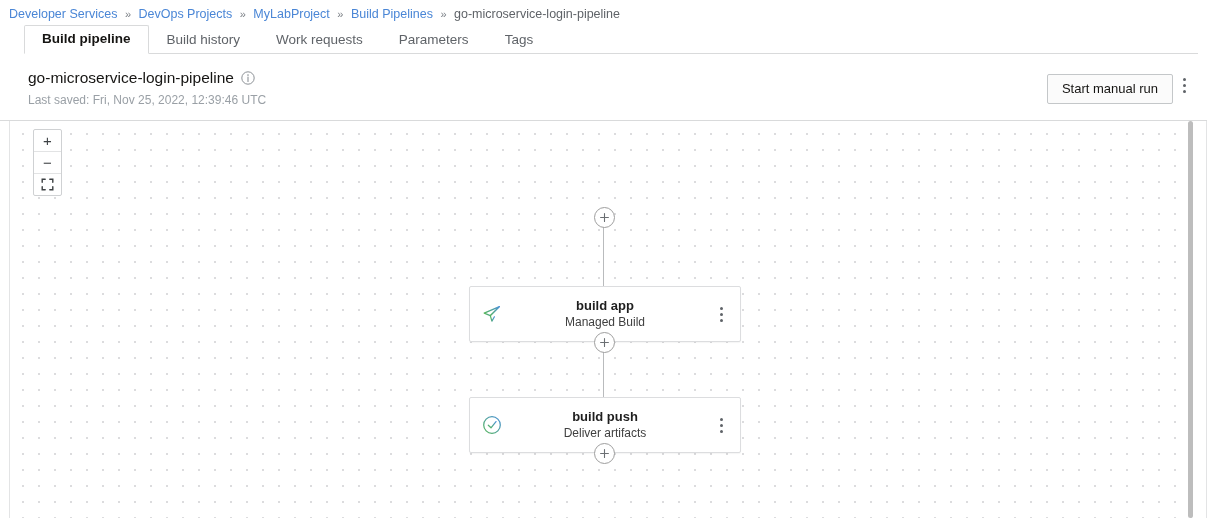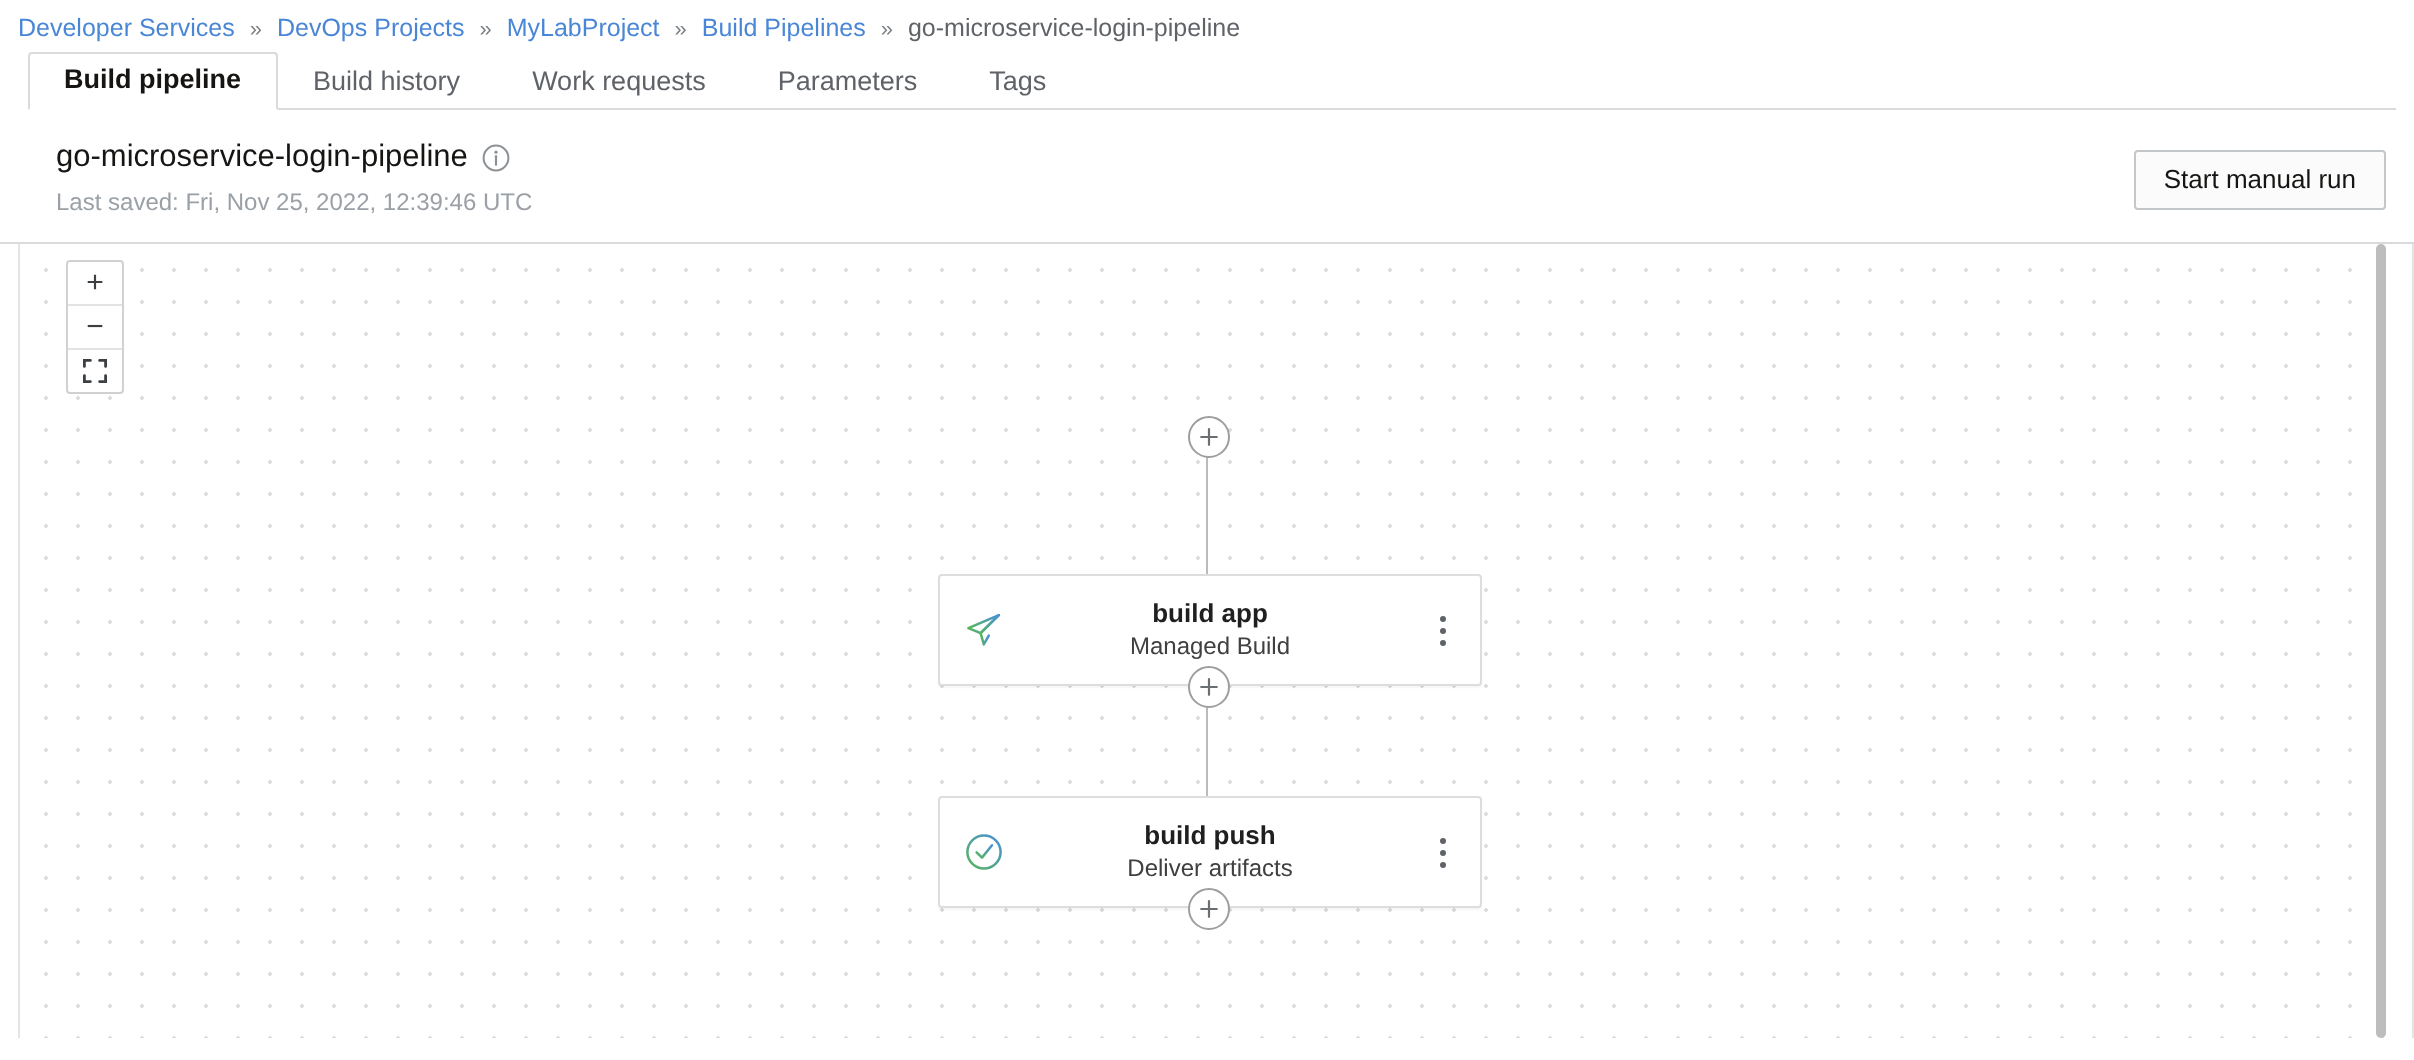--- a/index.html
+++ b/index.html
@@ -34,21 +34,21 @@
     color: #7a7f85;
     padding: 0 4px;
     font-size: 11px;
   }
   .crumb-current { color: #5f6368; }
 
   
   .tabbar {
     position: relative;
     height: 27px;
-    margin-left: 14px;
+    margin-left: 24px;
     margin-right: 9px;
     border-bottom: 1px solid #d9dadb;
     display: flex;
     align-items: flex-end;
   }
   .tab {
     font-size: 13.5px;
     color: #5f6368;
     padding: 5px 17px 6px 17px;
     line-height: 16px;
@@ -98,22 +98,21 @@
     font-size: 12px;
     color: #9aa0a6;
     line-height: 15px;
   }
   .head-actions {
     position: absolute;
     right: 14px;
     top: 20px;
     display: flex;
     align-items: flex-start;
-    gap: 14px;
-    flex-direction: column;
+    gap: 2px;
   }
   .btn {
     font-family: "Liberation Sans", sans-serif;
     font-size: 13px;
     color: #161513;
     background: #fbfbfb;
     border: 1px solid #c4c7c9;
     border-radius: 2px;
     padding: 6px 14px;
     line-height: 16px;

